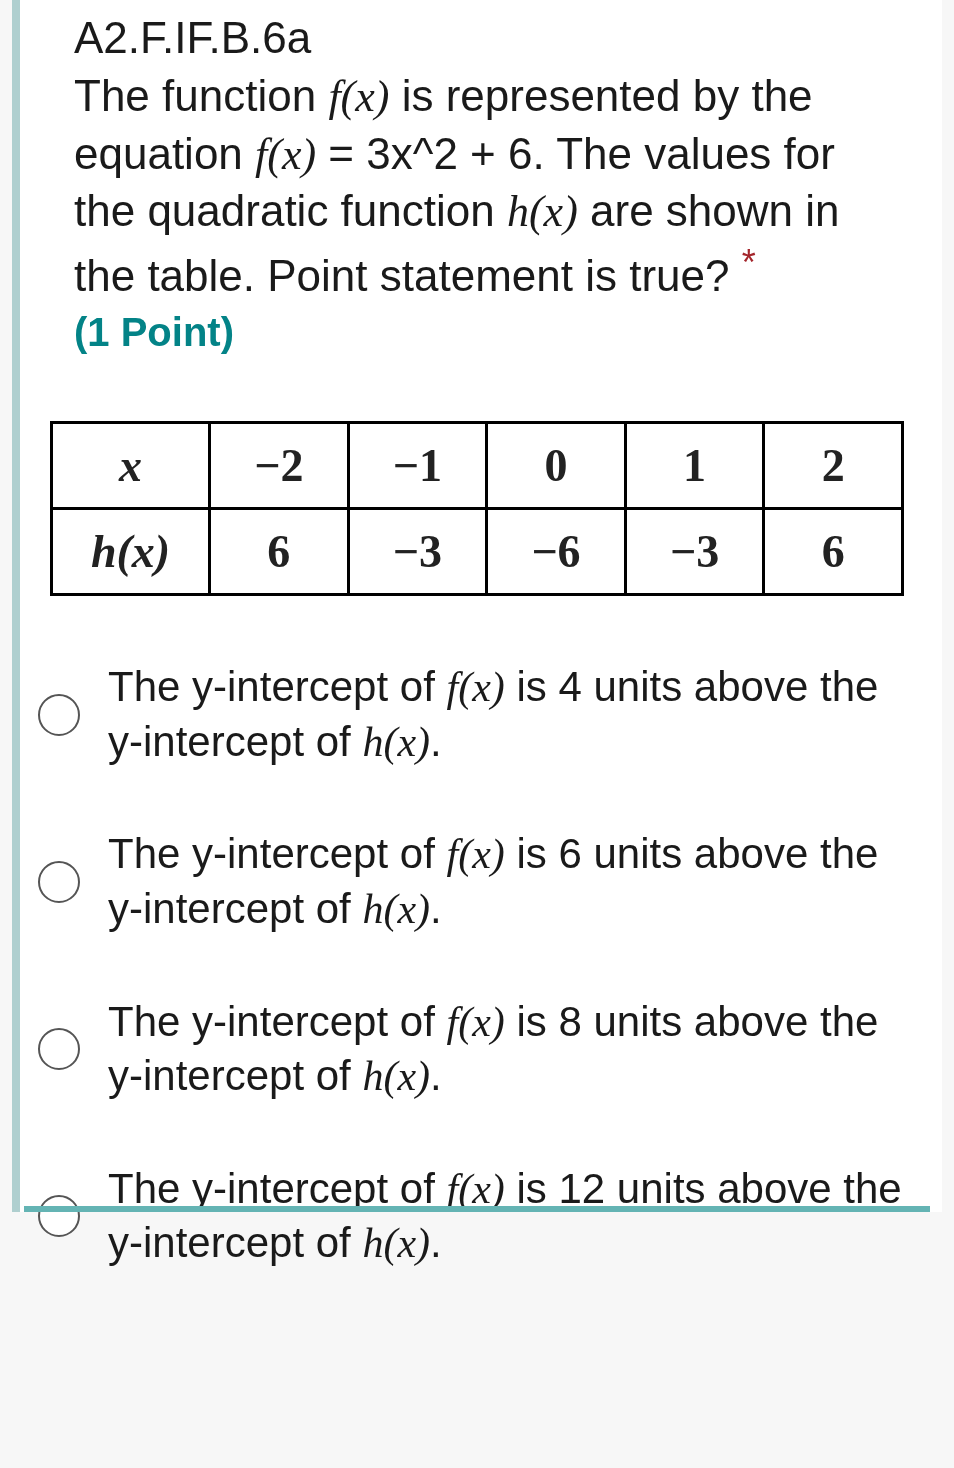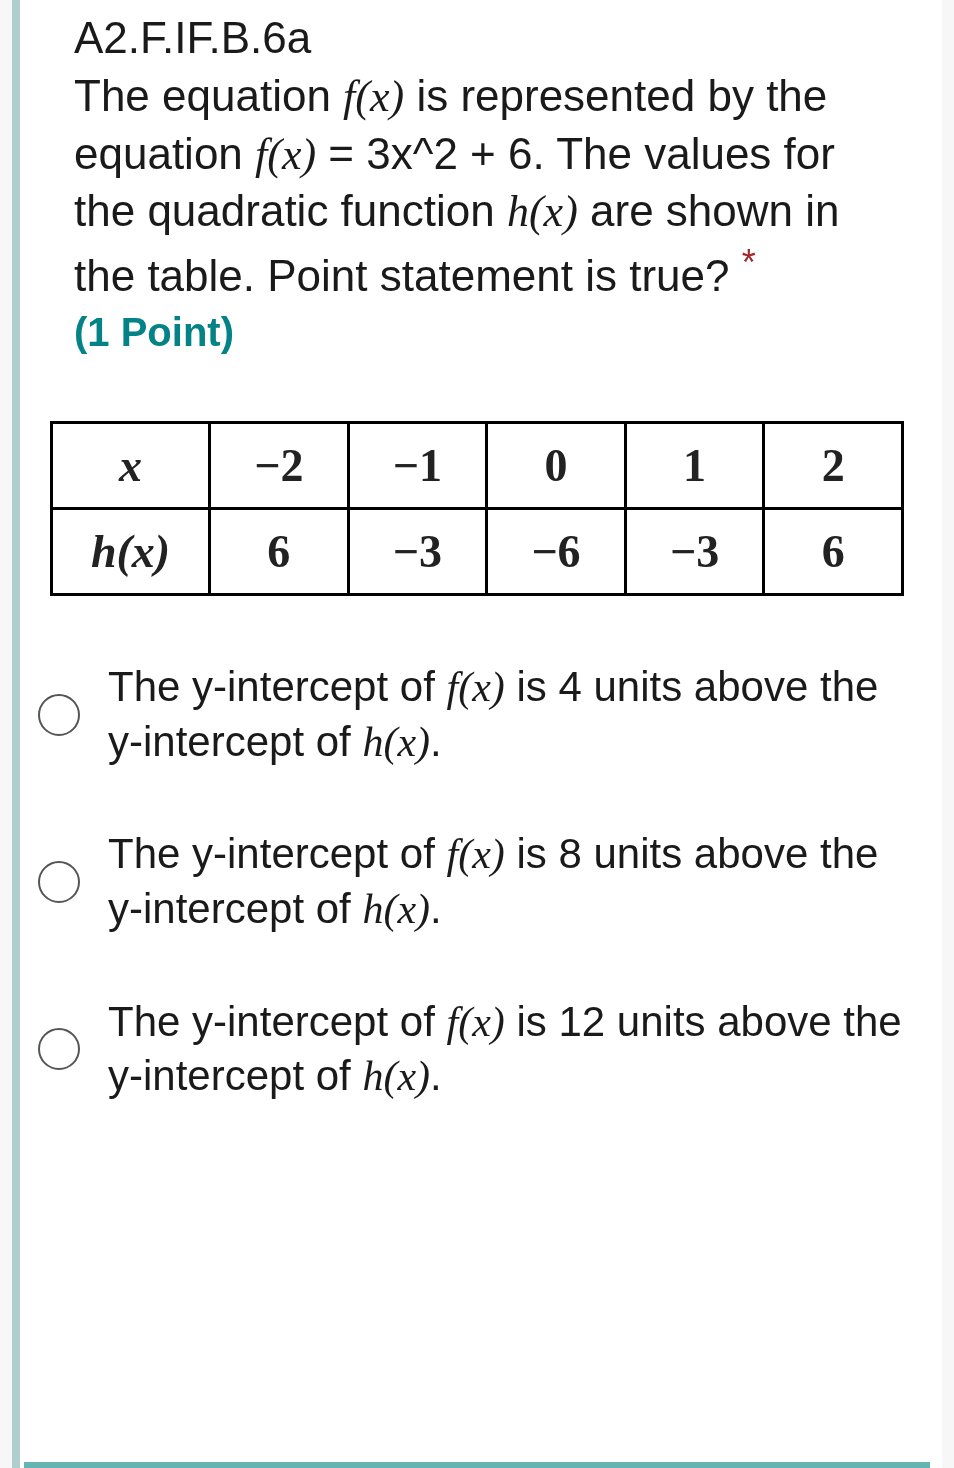--- a/index.html
+++ b/index.html
@@ -6,21 +6,21 @@
   html, body { width: 954px; height: 1468px; overflow: hidden; }
   body {
     font-family: "Segoe UI", Arial, sans-serif;
     background: #f7f7f7;
     color: #222;
   }
   .card {
     background: #fff;
     margin: 0 12px;
     padding: 10px 18px 0 18px;
-    height: 1468px;
+    height: 1212px;
     box-shadow: inset 8px 0 0 hsl(180, 25%, 75%);
     position: relative;
   }
   .question-text {
     font-size: 44px;
     line-height: 1.28;
     padding: 0 36px 0 44px;
     color: #1a1a1a;
     font-weight: 400;
   }
@@ -90,21 +90,21 @@
     background: hsl(180, 35%, 55%);
   }
 </style>
 </head>
 <body>
 
 <div class="card">
 
   <div class="question-text">
     <span class="standard-code">A2.F.IF.B.6a</span>
-    <span>The equation </span><span class="mathf">f(x)</span><span> is represented by the equation </span><span class="mathf">f(x)</span><span> = 3x^2 + 6.</span><span> The values for the quadratic function </span><span class="mathf">h(x)</span><span> are shown in the table. Point statement is true?</span>
+    <span>The function </span><span class="mathf">f(x)</span><span> is represented by the equation </span><span class="mathf">f(x)</span><span> = 3x^2 + 6.</span><span> The values for the quadratic function </span><span class="mathf">h(x)</span><span> are shown in the table. Point statement is true?</span>
     <span class="req-star">*</span>
   </div>
   <div class="points">(1 Point)</div>
 
   <div class="table-wrap">
     <table>
       <colgroup>
         <col class="first">
           <col>
           <col>
@@ -135,20 +135,26 @@
 
   <div class="options">
 
     <div class="option">
       <div class="radio"></div>
       <div class="option-text">
         <span>The y-intercept of </span><span class="mathf">f(x)</span><span> is 4 units above the y-intercept of </span><span class="mathf">h(x)</span><span>.</span>
       </div>
     </div>
 
+    <div class="option">
+      <div class="radio"></div>
+      <div class="option-text">
+        <span>The y-intercept of </span><span class="mathf">f(x)</span><span> is 6 units above the y-intercept of </span><span class="mathf">h(x)</span><span>.</span>
+      </div>
+    </div>
 
     <div class="option">
       <div class="radio"></div>
       <div class="option-text">
         <span>The y-intercept of </span><span class="mathf">f(x)</span><span> is 8 units above the y-intercept of </span><span class="mathf">h(x)</span><span>.</span>
       </div>
     </div>
 
     <div class="option" style="margin-bottom:0;justify-content:center;">
       <div class="radio"></div>

